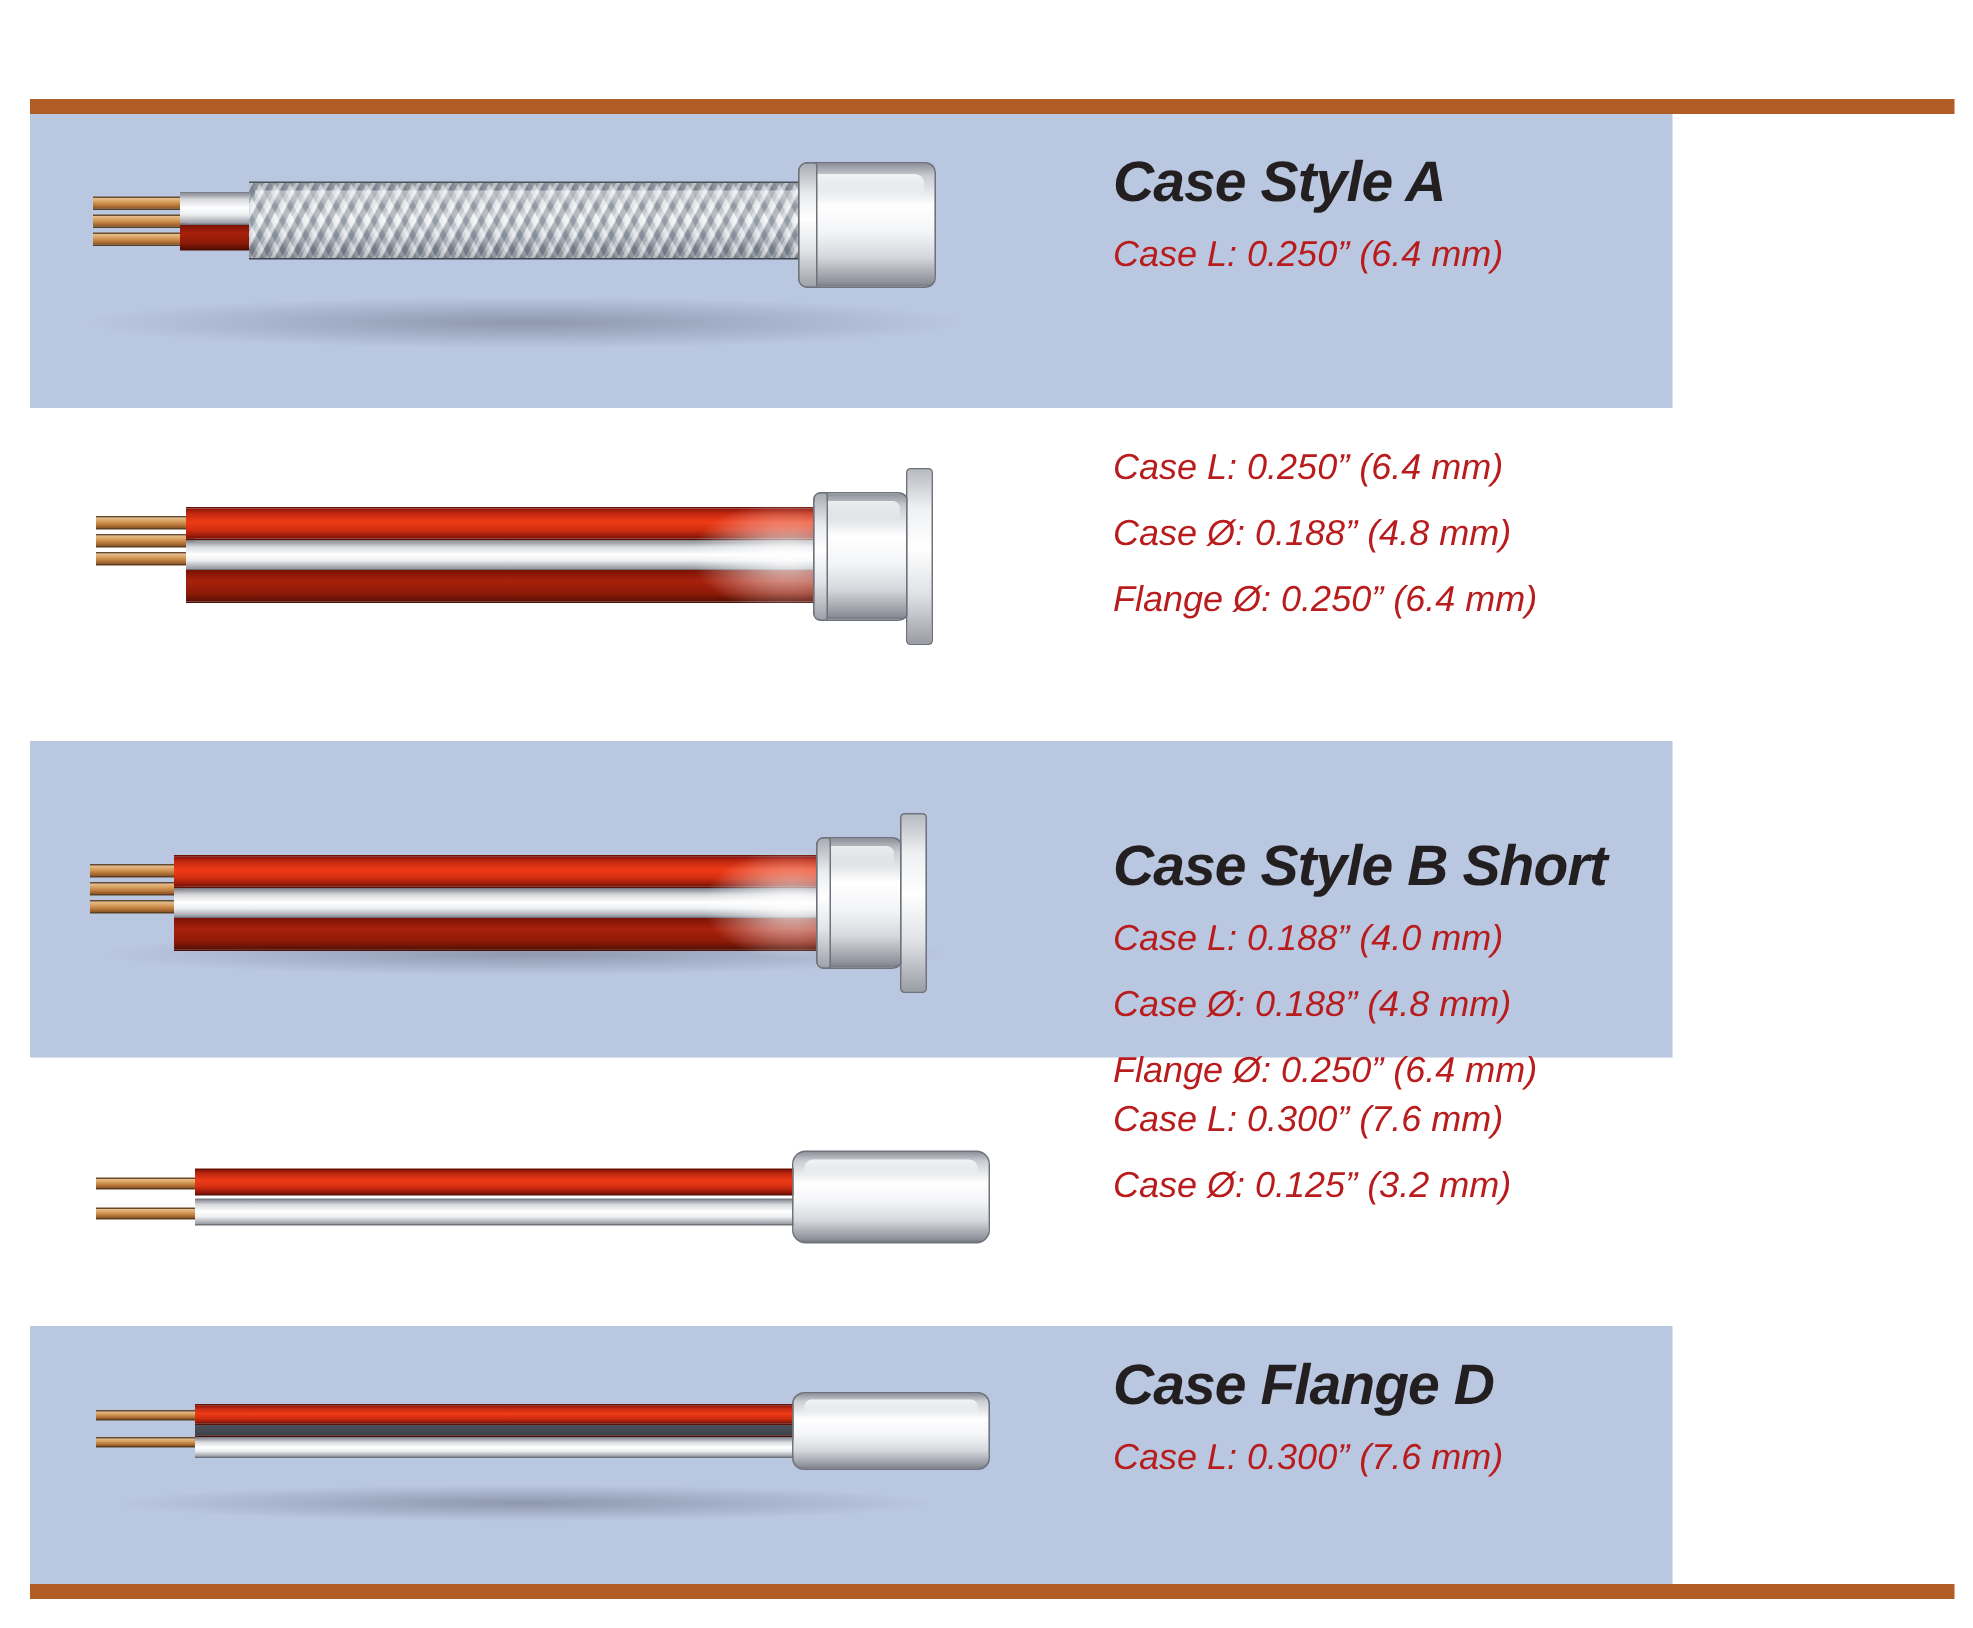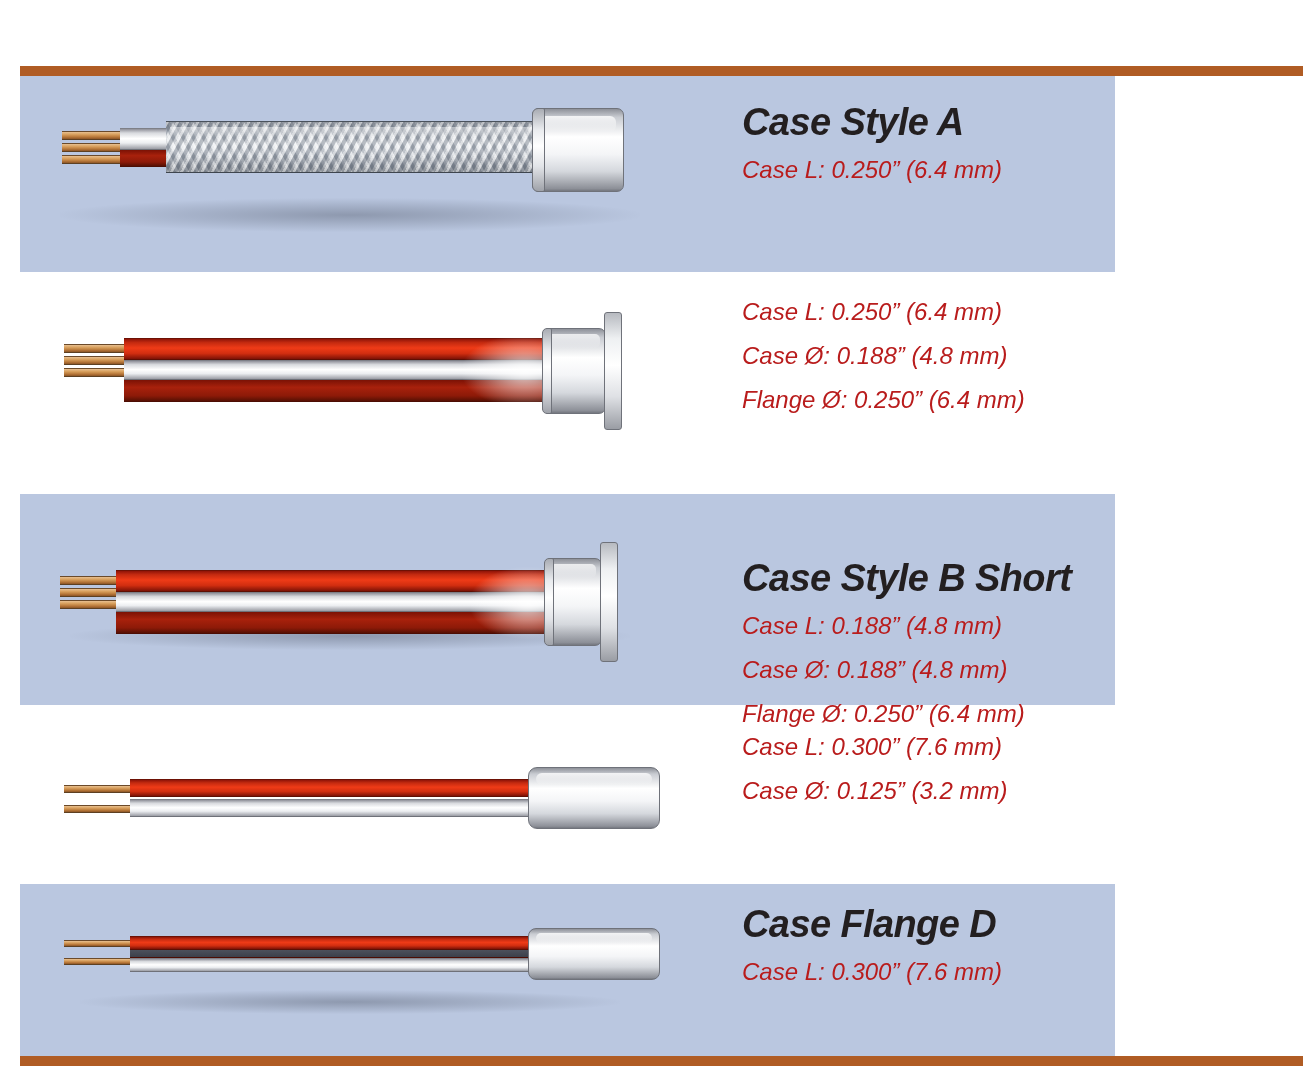--- a/index.html
+++ b/index.html
@@ -291,21 +291,21 @@
       <div class="case-cyl rounded" style="left:524px; top:64px; width:58px; height:88px;"></div>
       <div class="hl" style="left:530px; top:70px; width:46px; height:14px; border-radius:5px; opacity:.8;"></div>
       <div class="case-cap" style="left:524px; top:64px; width:10px; height:88px; border-radius:5px 2px 2px 5px;"></div>
 
       <div class="flange" style="left:580px; top:48px; width:18px; height:120px;"></div>
     </div>
 
     <div class="row-spec">
       <div class="spec-inner" style="top:18px;margin-top:44px;">
         <div class="spec-title">Case Style B Short</div>
-        <div class="spec-line">Case L: 0.188” (4.8 mm)</div>
+        <div class="spec-line">Case L: 0.188” (4.0 mm)</div>
         <div class="spec-line">Case Ø:  0.188” (4.8 mm)</div>
         <div class="spec-line">Flange Ø:  0.250” (6.4 mm)</div>
       </div>
     </div>
   </div>
 
   <div class="row" style="top:705px; height:179px;">
 
     <div class="row-img">
       <div class="halo" style="left:30px; top:36px; width:630px; height:116px;"></div>

